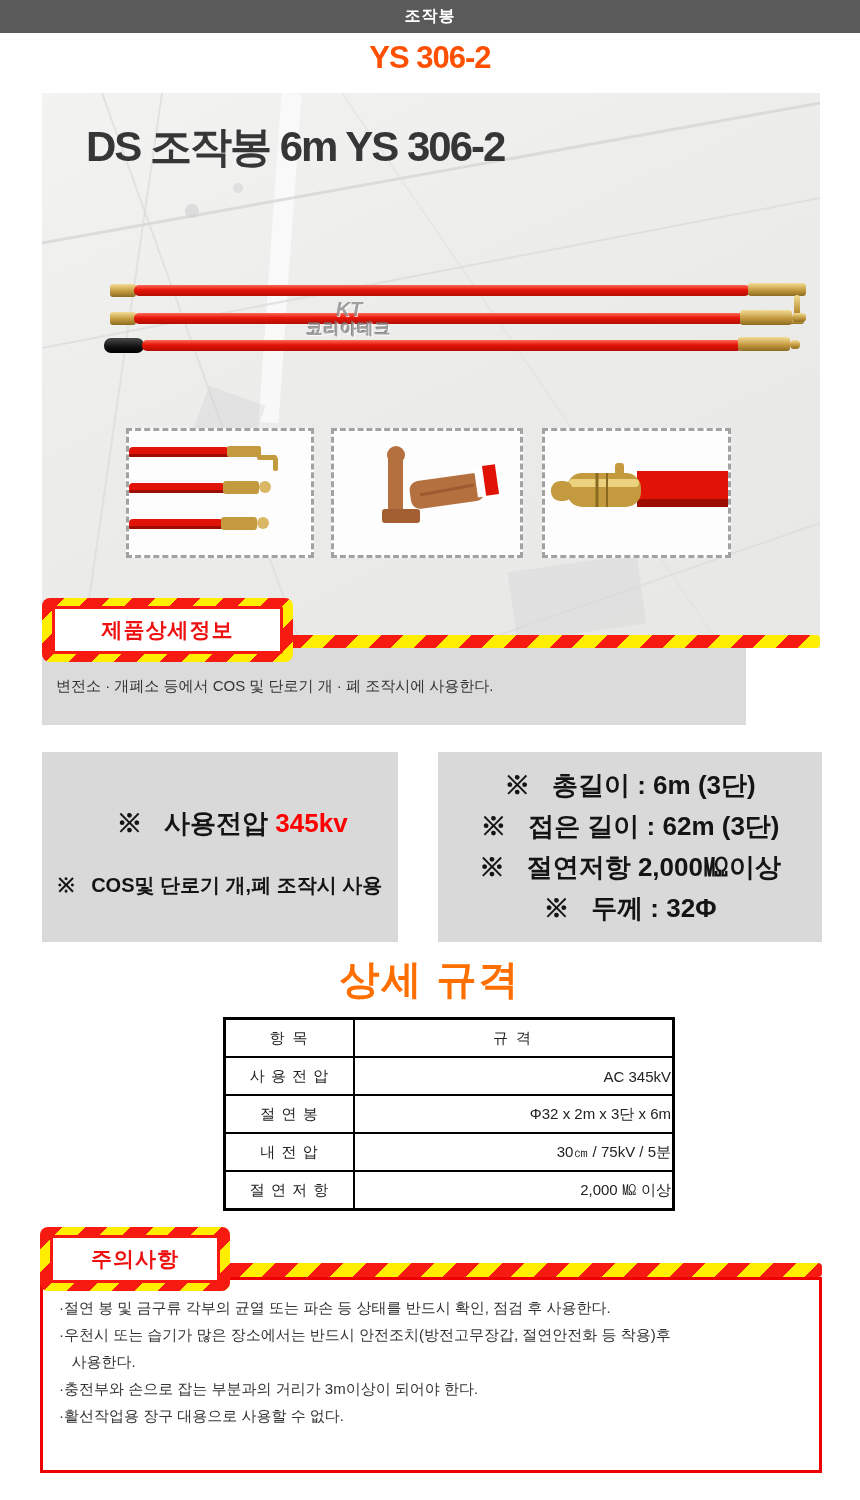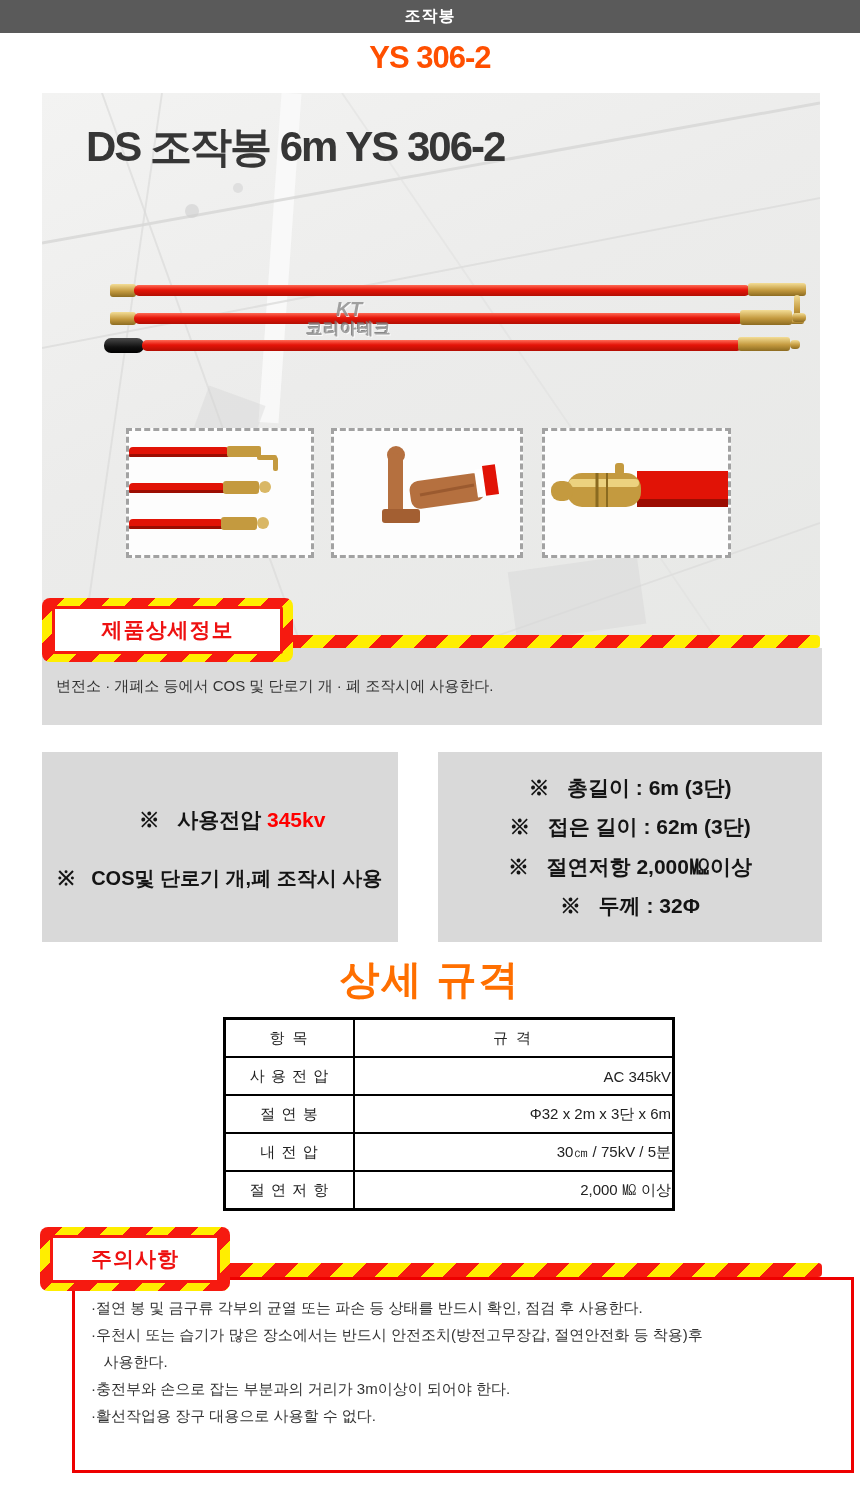--- a/index.html
+++ b/index.html
@@ -40,48 +40,48 @@
 
   
   .stripes{background:repeating-linear-gradient(135deg,#f61a10 0 16px,#ffee00 16px 32px);}
   .badge{position:absolute;height:64px;border-radius:8px;z-index:3;padding-left:40px;}
   .badge-inner{position:absolute;left:10px;top:8px;right:10px;bottom:8px;background:#ffffff;
                border:3px solid #f61a10;border-radius:3px;display:flex;align-items:center;justify-content:center;}
   .badge-label{color:#ee1111;font-weight:bold;font-size:21px;letter-spacing:1px;}
   .strip{position:absolute;height:13px;border-radius:0 4px 4px 0;z-index:2;}
 
   
-  .desc-band{position:absolute;left:42px;top:648px;width:780px;height:77px;background:#dbdbdb;
+  .desc-band{position:absolute;left:42px;top:648px;width:704px;height:77px;background:#dbdbdb;
              display:flex;align-items:center;}
   .desc-text{margin-left:14px;font-size:15px;color:#333333;white-space:pre;}
 
   
   .specbox{position:absolute;top:752px;height:190px;background:#d9d9d9;}
   .specbox.left{left:42px;width:356px;}
   .specbox.right{left:438px;width:384px;display:flex;flex-direction:column;
                  justify-content:space-evenly;padding:10px 0;box-sizing:border-box;}
-  .spec-line{text-align:center;font-weight:bold;font-size:21px;color:#141414;white-space:pre;}
+  .spec-line{text-align:center;font-weight:bold;font-size:26px;color:#141414;white-space:pre;}
   .specbox.left .spec-line.l1{margin-top:54px;margin-left:24px;}
   .specbox.left .spec-line.l2{margin-top:30px;font-size:20px;}
   .hl-red{color:#ff0000;}
 
   
   .spec-title{position:absolute;left:0;top:952px;width:860px;text-align:center;
               color:#ff6f00;font-size:40px;font-weight:bold;letter-spacing:2px;}
   table.spec{position:absolute;left:223px;top:1017px;border-collapse:collapse;
              font-size:15px;color:#222222;}
   table.spec td{border:2px solid #000000;height:34px;}
   table.spec{border:3px solid #000000;}
   td.c1{width:125px;text-align:center;letter-spacing:1px;}
   td.c2{width:288px;text-align:right;padding-left:28px;white-space:pre;}
   tr.thead td{text-align:center;letter-spacing:2px;margin-left:16px;}
 
   
   .caution-box{position:absolute;left:40px;top:1277px;width:782px;height:196px;background:#ffffff;
-               border:3px solid #ee0000;box-sizing:border-box;padding:14px 10px 0 16px;margin-left:32px;}
+               border:3px solid #ee0000;box-sizing:border-box;padding:14px 10px 0 16px;}
   .caution-line{font-size:15px;color:#333333;line-height:27px;white-space:pre;}
 </style>
 </head>
 <body>
 
 <div class="page">
 
   <div class="topbar">
     <span class="topbar-title">조작봉</span>
   </div>

